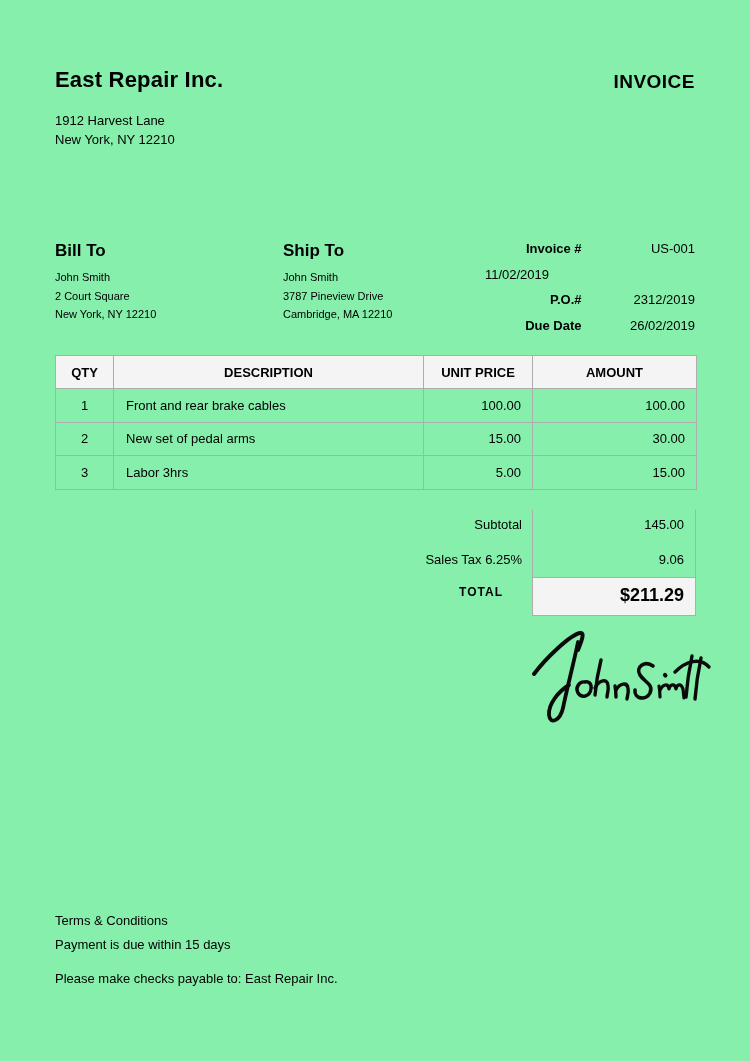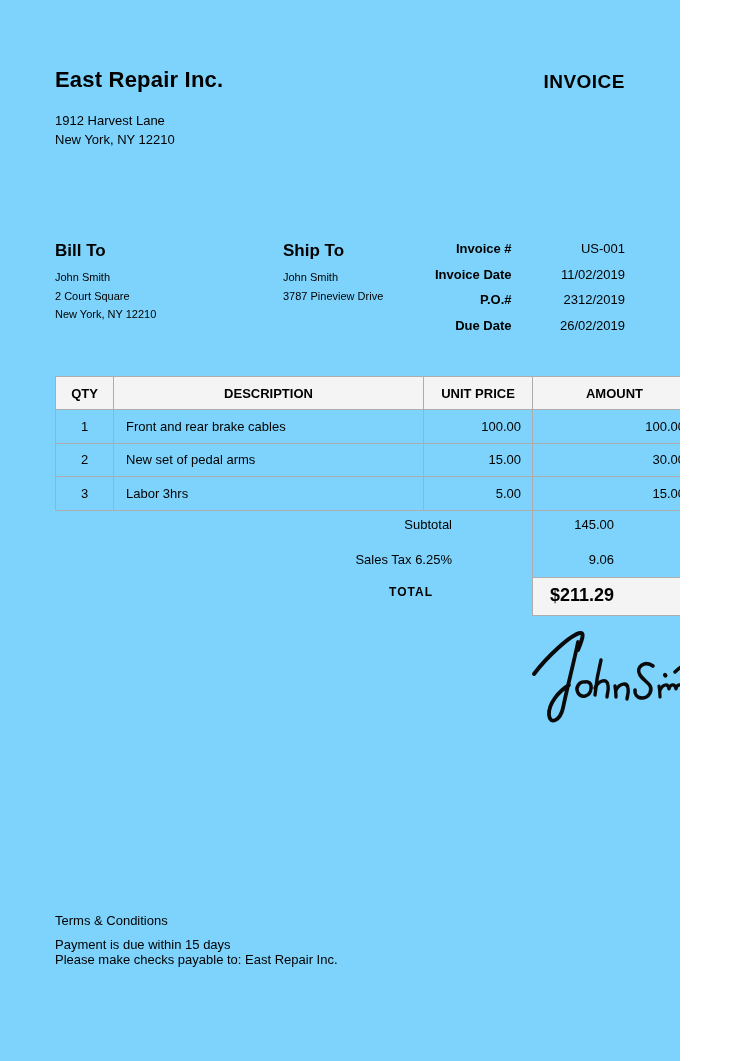--- a/index.html
+++ b/index.html
@@ -1,40 +1,40 @@
 <!DOCTYPE html>
 <html><head>
 <meta charset="utf-8">
 <style>
   * { margin:0; padding:0; box-sizing:border-box; }
   html,body { background:#ffffff; }
   body { font-family:"Liberation Sans", sans-serif; color:#000000; }
   .page {
-    position:relative; width:680px; height:1061px; background:#7dd3fc;
+    position:relative; width:750px; height:1061px; background:#86efac;
     overflow:hidden;
   }
 
   
   .company-name { position:absolute; left:55px; top:67px; font-size:22px; font-weight:bold; letter-spacing:0.2px; }
   .invoice-title { position:absolute; right:55px; top:71px; font-size:19px; font-weight:bold; letter-spacing:0.5px; }
   .company-address { position:absolute; left:55px; top:111px; font-size:13px; line-height:19px; }
 
   
   .block-heading { font-size:17px; font-weight:bold; margin-bottom:7px; }
   .addr-lines { font-size:11px; line-height:18.7px; }
   .bill-to { position:absolute; left:55px; top:241px; width:210px; }
   .ship-to { position:absolute; left:283px; top:241px; width:210px; }
 
   .meta { position:absolute; right:55px; top:241px; width:250px; }
   .meta-row { display:flex; justify-content:flex-start; height:25.5px; line-height:15px;gap:12px; }
   .meta-label { width:140px; text-align:right; font-size:13px; font-weight:bold; }
   .meta-value { width:104px; text-align:right; font-size:13px; }
 
   
-  .items { position:absolute; left:55px; top:376px; width:641px; border-collapse:collapse; table-layout:fixed; }
+  .items { position:absolute; left:55px; top:355px; width:641px; border-collapse:collapse; table-layout:fixed; }
   .items th, .items td { border:1px solid #adadad; font-size:13px; }
   .items th { background:#f4f4f4; font-weight:bold; text-align:center; height:33px; }
   .items td { height:33.5px; }
   .col-qty  { width:58px; }
   .col-desc { width:310px; }
   .col-unit { width:109px; }
   .col-amt  { width:164px; }
   .cell-qty  { text-align:center; }
   .cell-desc { text-align:left;  padding-left:12px; }
   .cell-num  { text-align:right; padding-right:11px; }
@@ -51,21 +51,21 @@
   .total-label { position:absolute; right:247px; top:585px; font-size:12px; font-weight:bold; letter-spacing:1px; }
   .total-value { position:absolute; right:66px;  top:585px; font-size:18px; font-weight:bold; }
 
   
   .signature { position:absolute; left:528px; top:620px; width:185px; height:110px; }
   .signature svg { display:block; width:100%; height:100%; }
 
   
   .terms { position:absolute; left:55px; top:913px; width:500px; font-size:13px; }
   .terms-heading { font-weight:normal; margin-bottom:9px; }
-  .terms-line1 { }
+  .terms-line1 { margin-bottom:19px; }
 </style>
 </head>
 <body>
 
 <div class="page">
 
   <div class="company-name">East Repair Inc.</div>
   <div class="invoice-title">INVOICE</div>
   <div class="company-address">
     <div>1912 Harvest Lane</div>
@@ -79,30 +79,30 @@
       <div>2 Court Square</div>
       <div>New York, NY 12210</div>
     </div>
   </div>
 
   <div class="ship-to">
     <div class="block-heading">Ship To</div>
     <div class="addr-lines">
       <div>John Smith</div>
       <div>3787 Pineview Drive</div>
+      <div>Cambridge, MA 12210</div>
     </div>
   </div>
 
   <div class="meta">
     <div class="meta-row">
       <span class="meta-label">Invoice #</span>
       <span class="meta-value">US-001</span>
     </div>
     <div class="meta-row">
-      <span class="meta-label">Invoice Date</span>
       <span class="meta-value">11/02/2019</span>
     </div>
     <div class="meta-row">
       <span class="meta-label">P.O.#</span>
       <span class="meta-value">2312/2019</span>
     </div>
     <div class="meta-row">
       <span class="meta-label">Due Date</span>
       <span class="meta-value">26/02/2019</span>
     </div>

